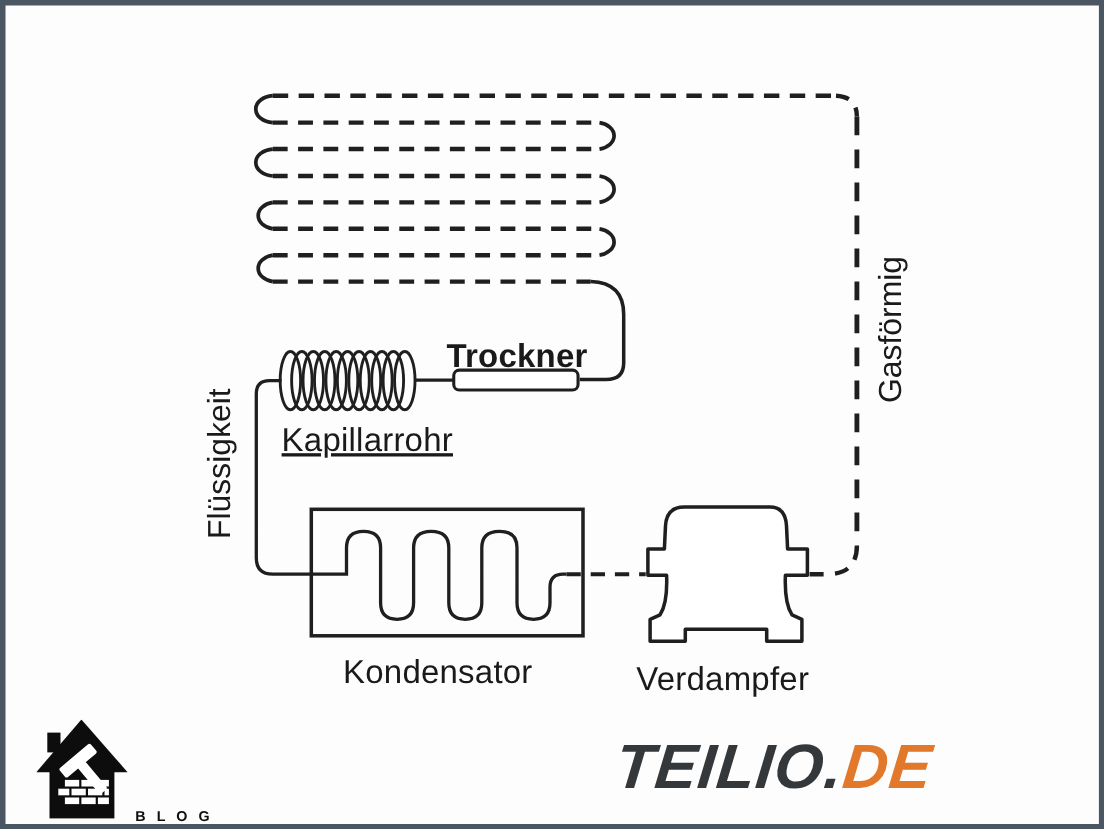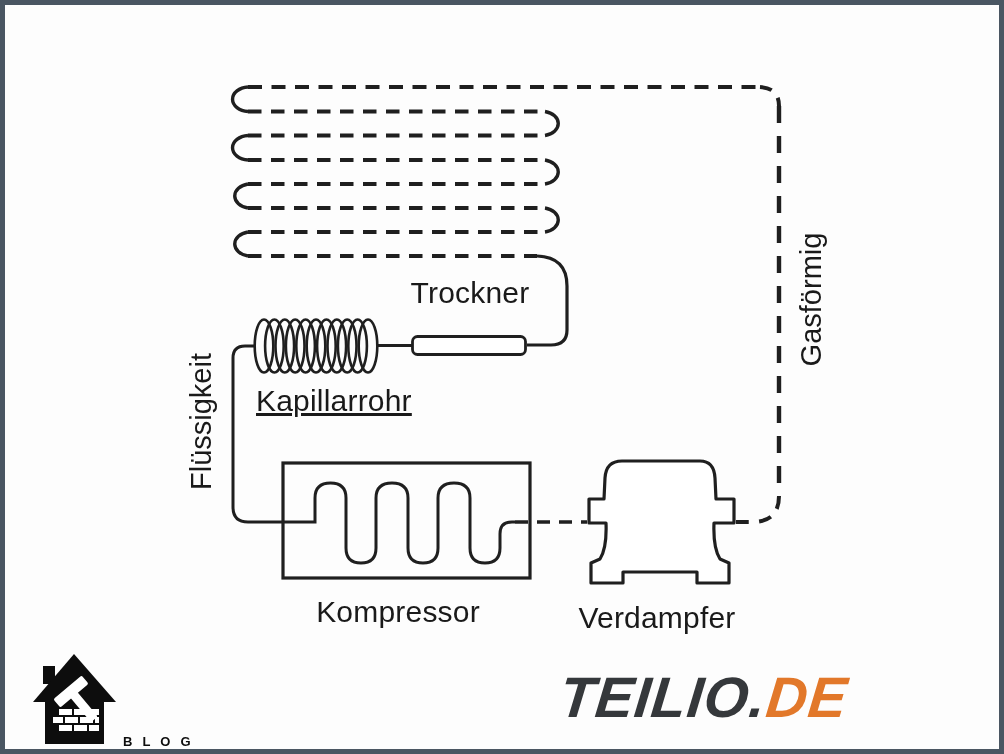--- a/index.html
+++ b/index.html
@@ -104,29 +104,29 @@
              V534 Q500 522 512 522 H515"></path>
 
     <path d="M515 522 H587" stroke="currentColor" stroke-width="3.6" stroke-dasharray="13 9"></path>
 
     <path fill="#ffffff" stroke="currentColor" stroke-width="3.2" stroke-linejoin="round" d="M622 461 H700 Q714 461 715 478 L716 499 H734 V523 H714
              Q713 548 720 559 L729 563 V583 H697 V572 H623 V583 H591 V563
              L600 559 Q607 548 606 523 H589 V499 H604 L605 478 Q606 461 622 461 Z"></path>
   </svg>
 
 
-  <span class="lbl centered" style="left:370px;top:276px;width:200px;">Trockner</span>
+  <span class="lbl centered" style="left:370px;top:308px;width:200px;font-weight:bold;">Trockner</span>
 
   <span class="lbl" style="left:256px;top:384px;text-decoration:underline;">Kapillarrohr</span>
 
   <span class="vlbl" style="left:116px;top:405px;width:170px;">Flüssigkeit</span>
 
   <span class="vlbl" style="left:731px;top:283px;width:160px;">Gasförmig</span>
 
-  <span class="lbl centered" style="left:298px;top:595px;width:200px;">Kompressor</span>
+  <span class="lbl centered" style="left:298px;top:595px;width:200px;">Kondensator</span>
 
   <span class="lbl centered" style="left:557px;top:601px;width:200px;">Verdampfer</span>
 
   <div class="blog-logo">
     <svg class="house" width="85" height="92" viewBox="0 0 85 92">
       <rect x="10" y="12" width="12" height="18" fill="#0d0d0d"></rect>
       <polygon points="41,0 83,48 0,48" fill="#0d0d0d"></polygon>
       <rect x="12" y="44" width="59" height="46" fill="#0d0d0d"></rect>
       <g transform="rotate(-40 42 40)">
         <rect x="22" y="30" width="37" height="11" rx="2" fill="#ffffff"></rect>

